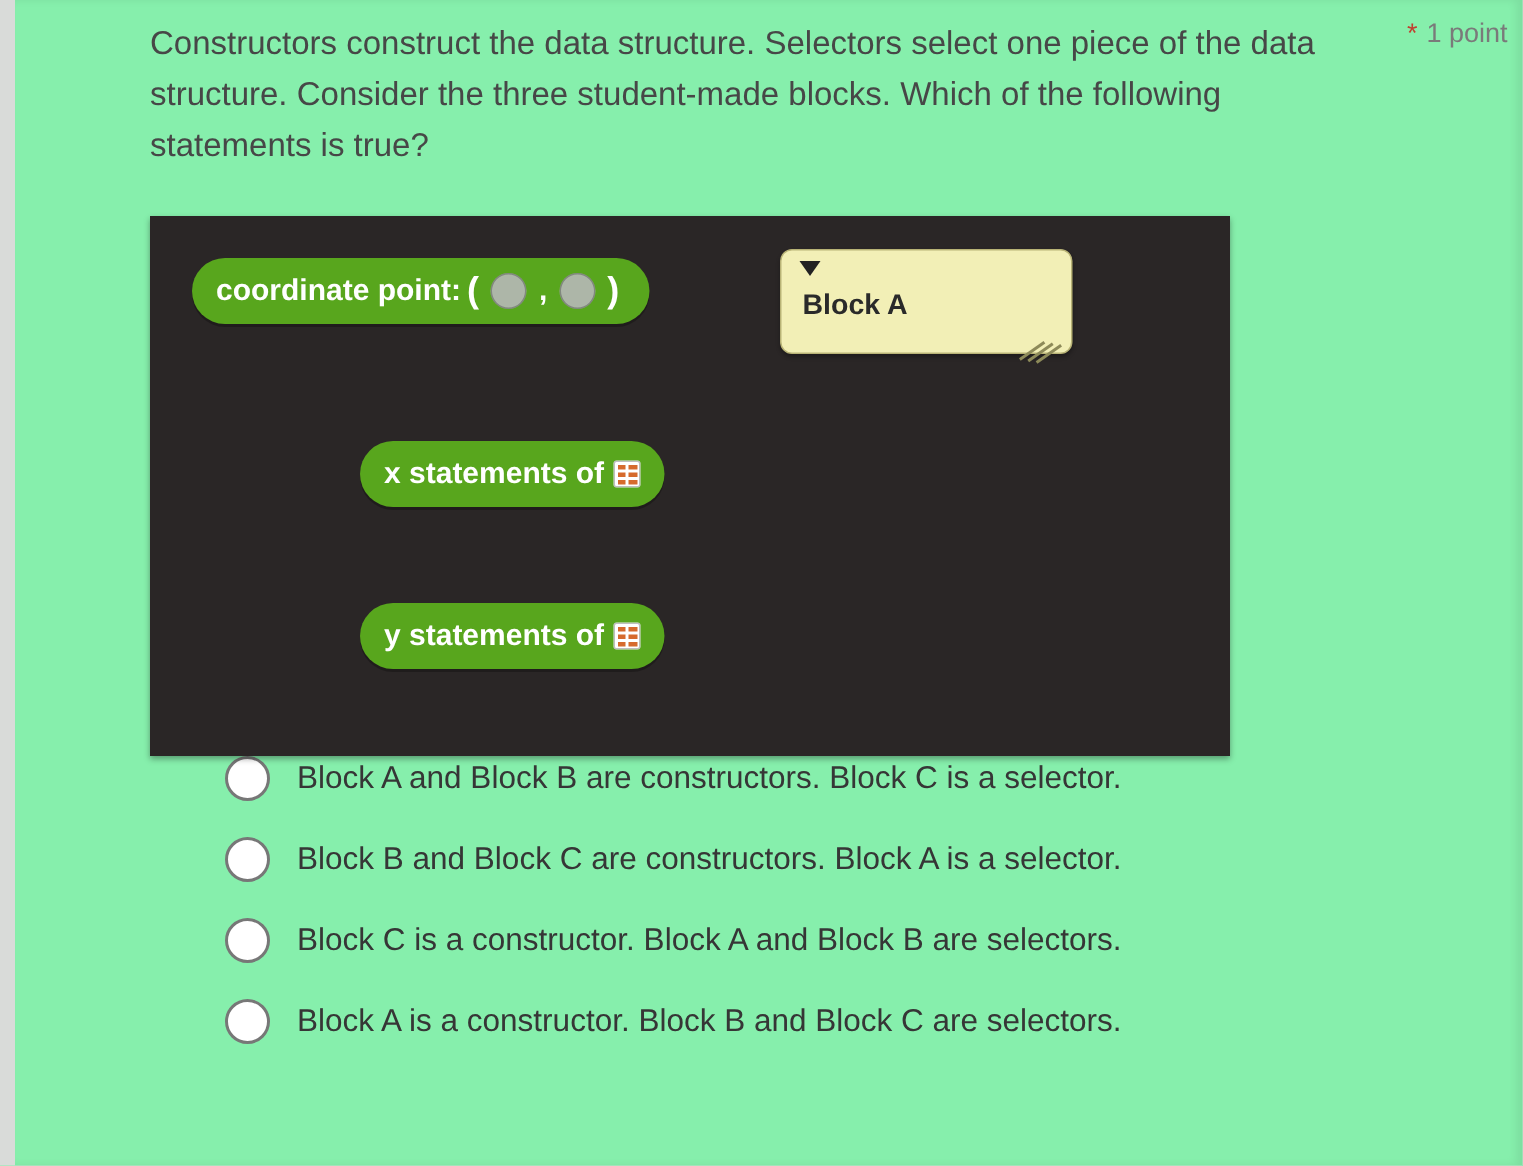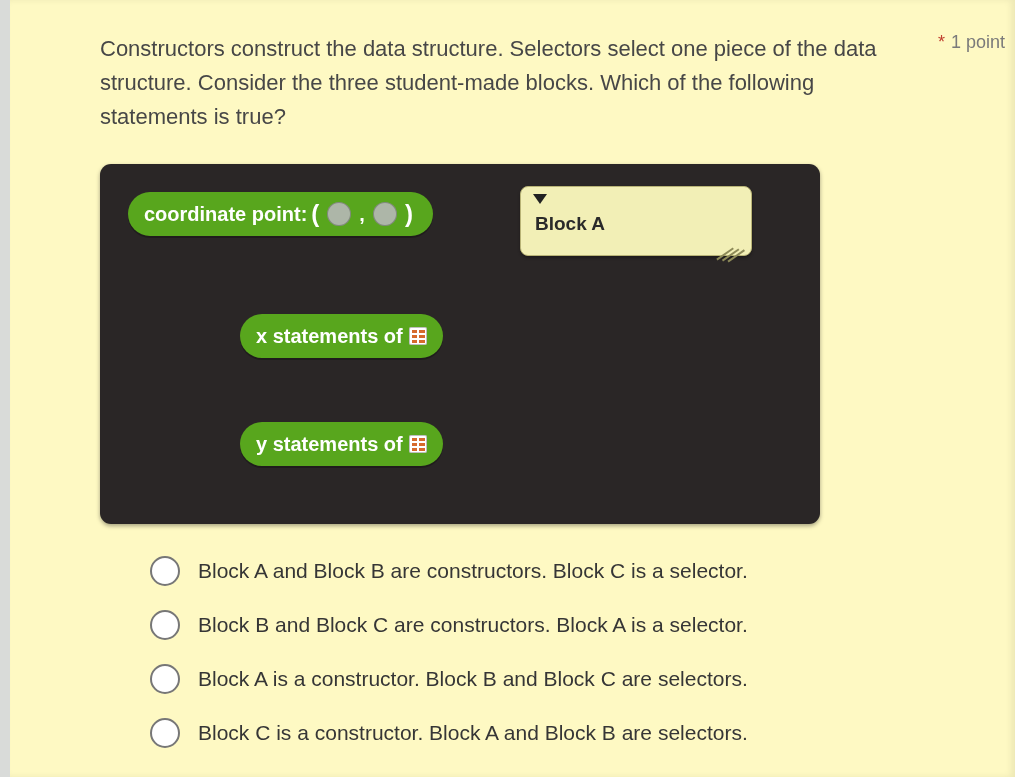--- a/index.html
+++ b/index.html
@@ -4,38 +4,38 @@
 <style>
   html,body{margin:0;padding:0}
   body{
     width:1015px;height:777px;
     background:#d9dbd9;
     font-family:Arial,Helvetica,sans-serif;
     color:#3a3a3a;
     box-sizing:border-box;
   }
   .sheet{
-    background:#fef9c3;
+    background:#86efac;
     margin:0 0 0 10px;
     min-height:777px;
-    padding:32px 0 0 90px;
+    padding:12px 0 0 90px;
     box-sizing:border-box;
     box-shadow:-4px 0 6px rgba(0,0,0,.07) inset;
   }
   .q-row{display:flex;align-items:flex-start;gap:18px}
   .q-text{
     font-size:22px;line-height:1.55;color:#474747;
     max-width:820px;
   }
   .req{color:#c04030;font-size:18px;margin-right:6px}
   .pts{color:#7a7a7a;font-size:18px;white-space:nowrap;margin-top:16px}
 
   .stage{
     margin-top:30px;width:720px;height:360px;
-    background:#2a2626;border-radius:11px;
+    background:#2a2626;border-radius:0;
     position:relative;padding:28px 22px 22px 28px;box-sizing:border-box;
     box-shadow:0 2px 4px rgba(0,0,0,.35);
   }
 
   
   .pill{
     display:inline-flex;align-items:center;
     background:#58a61d;
     color:#fff;font-weight:700;font-size:20px;
     height:44px;border-radius:22px;padding:0 16px;
@@ -57,21 +57,21 @@
     content:"";position:absolute;left:3px;top:3px;width:5px;height:3px;background:#d66a2d;
     box-shadow:0 5px 0 #d66a2d,0 10px 0 #d66a2d;
   }
   .pill .listslot::after{
     content:"";position:absolute;left:10px;top:3px;width:6px;height:3px;background:#d66a2d;
     box-shadow:0 5px 0 #d66a2d,0 10px 0 #d66a2d;
   }
 
   
   .note{
-    position:absolute;width:232px;height:70px;
+    position:absolute;width:195px;height:70px;
     background:#f2efb6;border:1px solid #b8b376;border-radius:8px;
     box-shadow:0 2px 3px rgba(0,0,0,.3);
     padding:26px 12px 8px 14px;box-sizing:border-box;
     color:#2a2a2a;font-weight:700;font-size:19px;
   }
   .note .tri{
     position:absolute;left:12px;top:7px;width:0;height:0;
     border-left:7px solid transparent;border-right:7px solid transparent;
     border-top:10px solid #222;
   }
@@ -85,21 +85,21 @@
   }
 
   .row1{position:absolute;left:28px;top:28px}
   .note1{left:420px;top:22px}
   .row2{position:absolute;left:140px;top:150px}
   .note2{left:390px;top:146px}
   .row3{position:absolute;left:140px;top:258px}
   .note3{left:390px;top:254px}
 
   
-  .options{margin-top:32px;padding-left:50px}
+  .options{padding-left:50px}
   .opt{display:flex;align-items:center;gap:18px;margin:0 0 24px 0}
   .radio{
     width:26px;height:26px;border:2px solid #777;border-radius:50%;
     background:#fff;flex:none;
   }
   .opt-label{font-size:21px;color:#363636}
 </style>
 </head>
 <body>
 
@@ -144,21 +144,21 @@
     <div class="opt">
       <div class="radio"></div>
       <div class="opt-label">Block A and Block B are constructors. Block C is a selector.</div>
     </div>
     <div class="opt">
       <div class="radio"></div>
       <div class="opt-label">Block B and Block C are constructors. Block A is a selector.</div>
     </div>
     <div class="opt">
       <div class="radio"></div>
-      <div class="opt-label">Block A is a constructor. Block B and Block C are selectors.</div>
+      <div class="opt-label">Block C is a constructor. Block A and Block B are selectors.</div>
     </div>
     <div class="opt">
       <div class="radio"></div>
-      <div class="opt-label">Block C is a constructor. Block A and Block B are selectors.</div>
+      <div class="opt-label">Block A is a constructor. Block B and Block C are selectors.</div>
     </div>
   </div>
 
 </div>
 
 </body></html>

